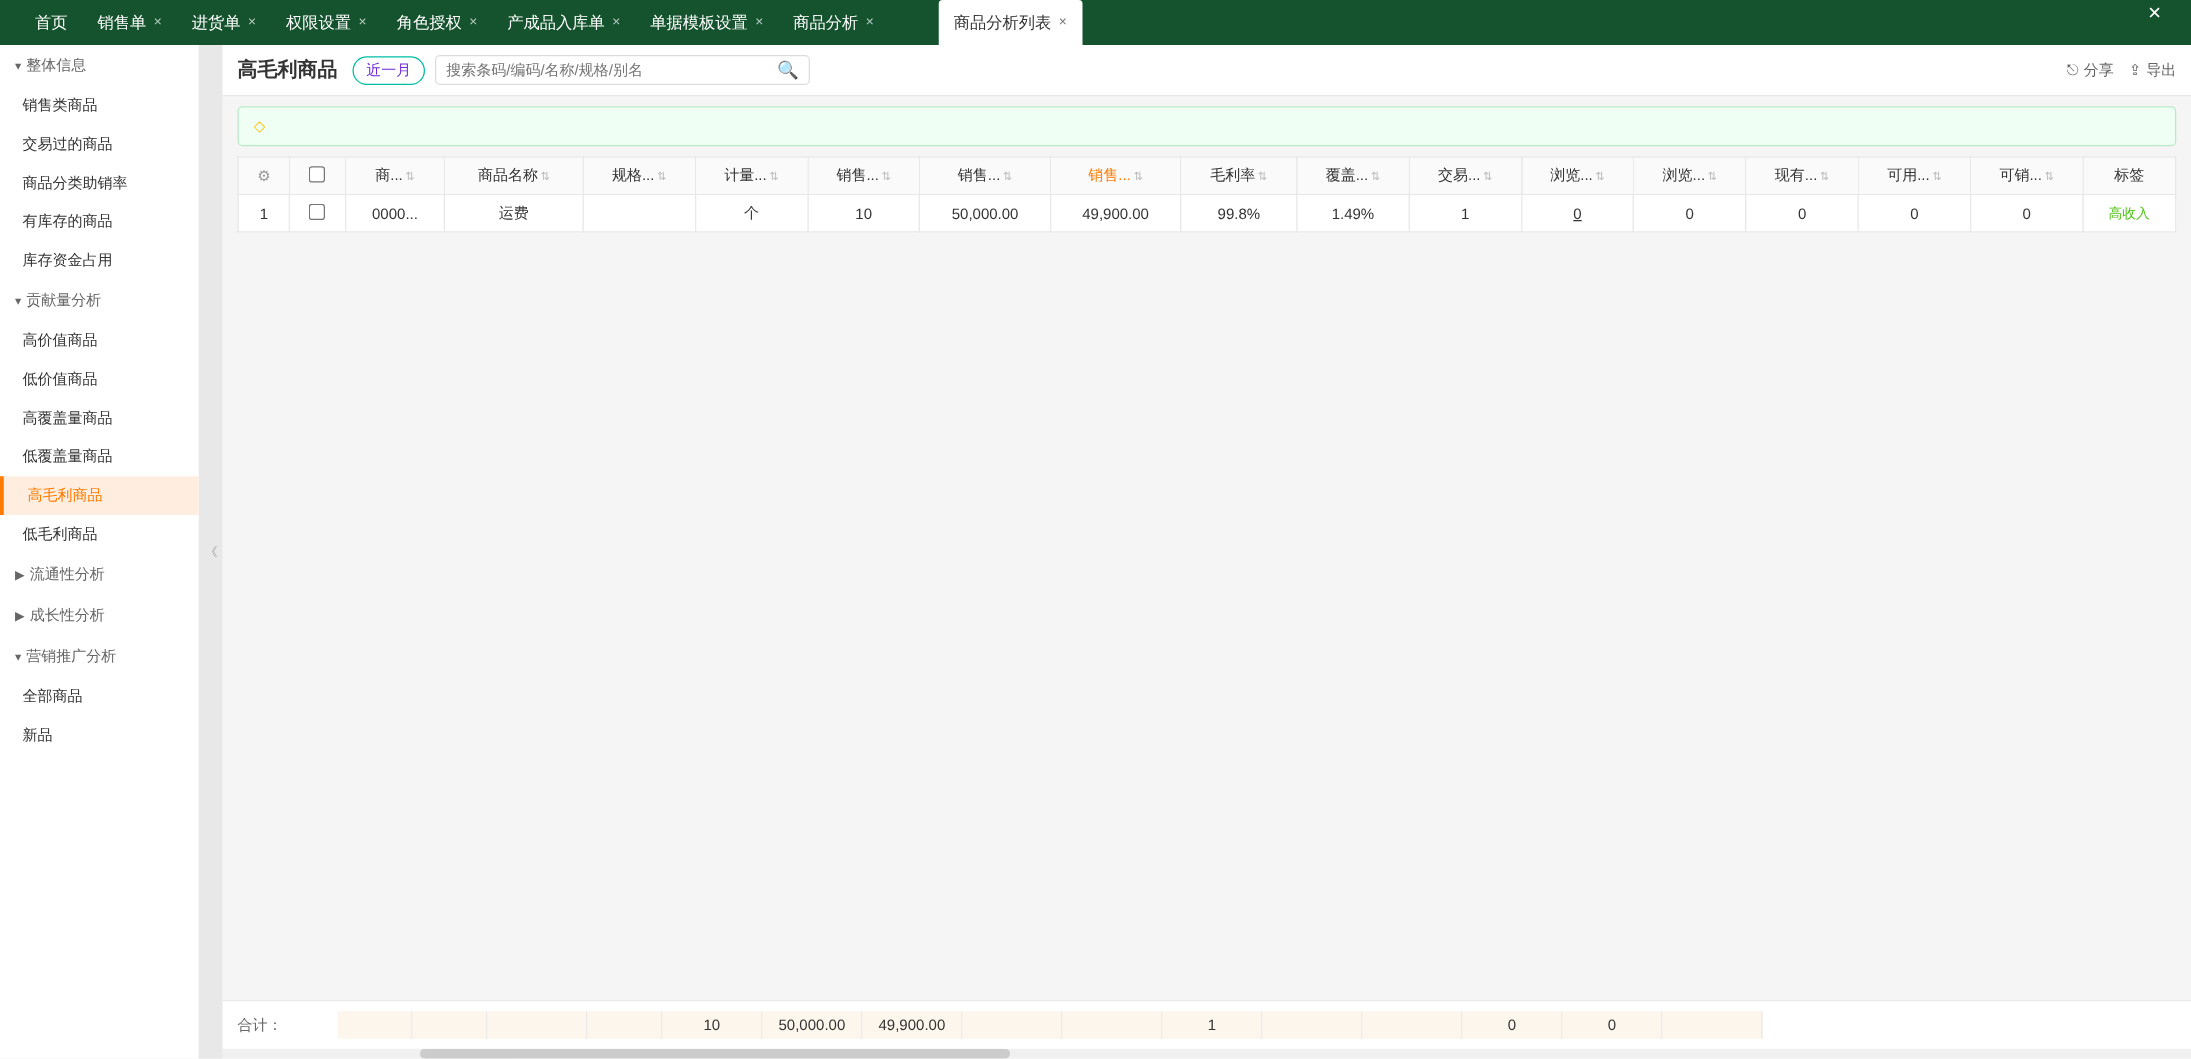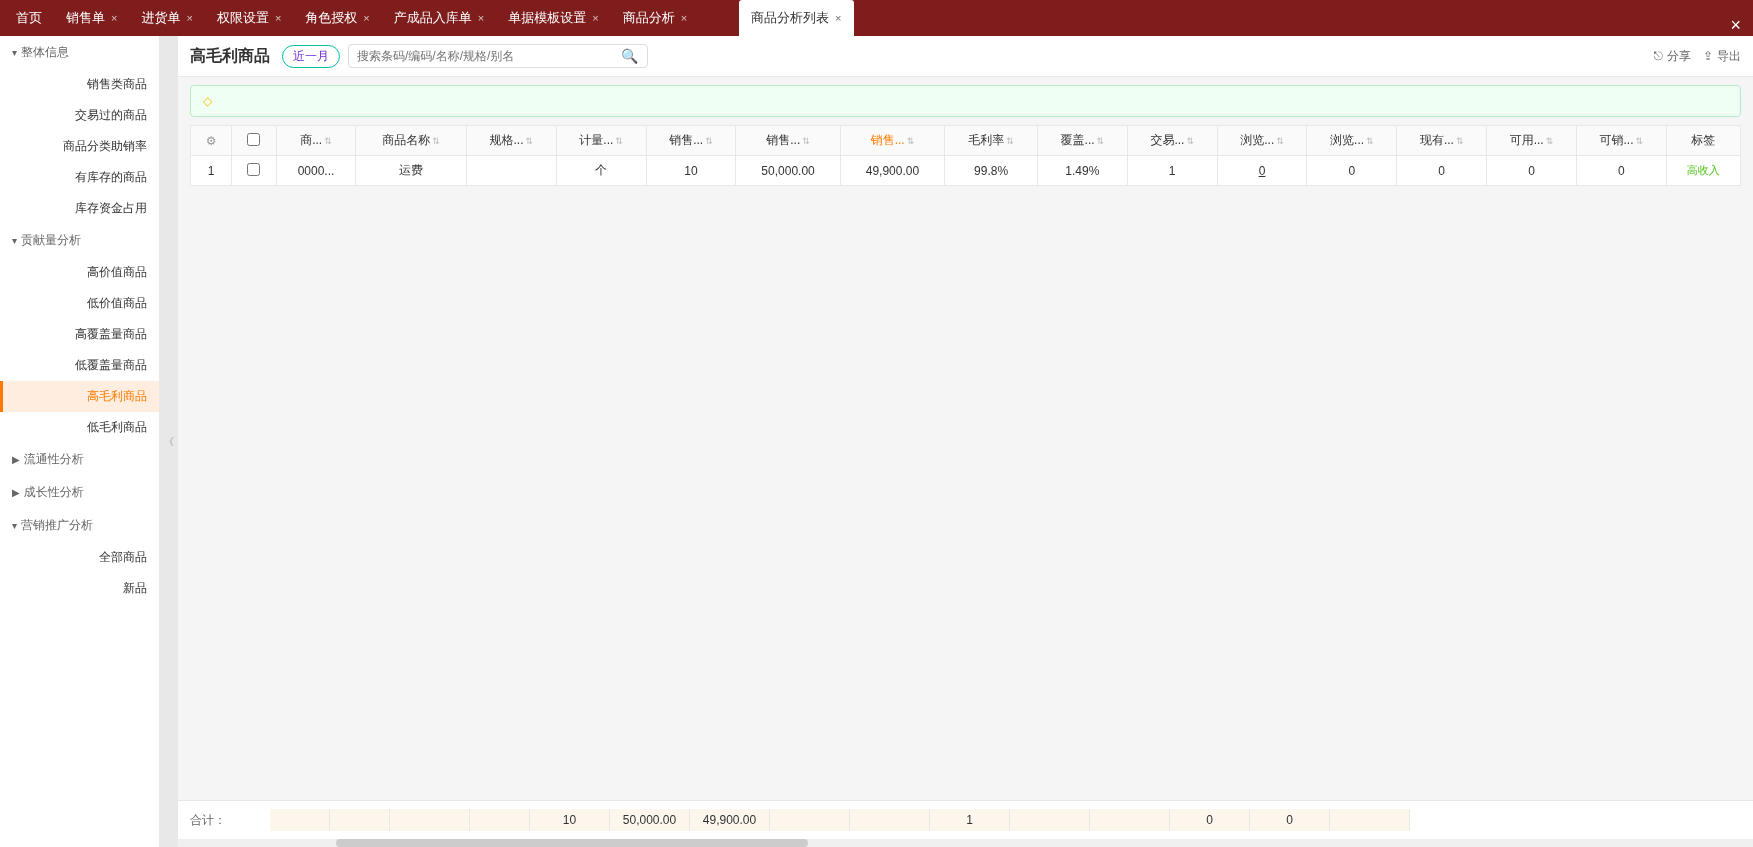--- a/index.html
+++ b/index.html
@@ -1,21 +1,21 @@
 <!DOCTYPE html>
 <html><head>
   <meta charset="utf-8">
   <style>
     * { margin: 0; padding: 0; box-sizing: border-box; }
     body { font-family: 'Microsoft YaHei', Arial, sans-serif; font-size: 12px; background: #f5f5f5; overflow: hidden; width: 1753px; height: 847px; }
 
     
     .top-nav {
-      display: flex; align-items: flex-end; background: #7f1d1d; height: 36px;
-      padding: 0 4px; color: white; flex-shrink: 0;
+      display: flex; align-items: flex-start; background: #14532d; height: 36px;
+      padding: 0 16px; color: white; flex-shrink: 0;
     }
     .top-nav .nav-item {
       padding: 0 12px; height: 36px; display: flex; align-items: center;
       cursor: pointer; white-space: nowrap; font-size: 13px; color: white;
     }
     .top-nav .nav-item.active { background: #fff; color: #333; border-radius: 3px 3px 0 0; }
     .top-nav .nav-item .close-btn { margin-left: 6px; font-size: 11px; opacity: 0.7; }
     .top-nav .close-all { margin-left: auto; color: white; font-size: 18px; cursor: pointer; padding: 0 8px; }
 
     
@@ -25,22 +25,22 @@
     .sidebar {
       width: 160px; background: #fff; border-right: 1px solid #e8e8e8;
       overflow-y: auto; flex-shrink: 0;
     }
     .sidebar-group-title {
       padding: 8px 12px; font-size: 12px; color: #666; display: flex;
       align-items: center; cursor: pointer;
     }
     .sidebar-group-title .arrow { margin-right: 4px; font-size: 10px; }
     .sidebar-item {
-      padding: 7px 12px 7px 40px; font-size: 12px; color: #333;
-      cursor: pointer; white-space: nowrap; text-align: right;
+      padding: 7px 12px 7px 18px; font-size: 12px; color: #333;
+      cursor: pointer; white-space: nowrap;
     }
     .sidebar-item.active { background: #ffeee0; color: #ff7a00; border-left: 3px solid #ff7a00; padding-left: 19px; }
 
     
     .collapse-btn {
       width: 18px; background: #e8e8e8; display: flex; align-items: center;
       justify-content: center; cursor: pointer; flex-shrink: 0; font-size: 10px; color: #999;
     }
 
     

